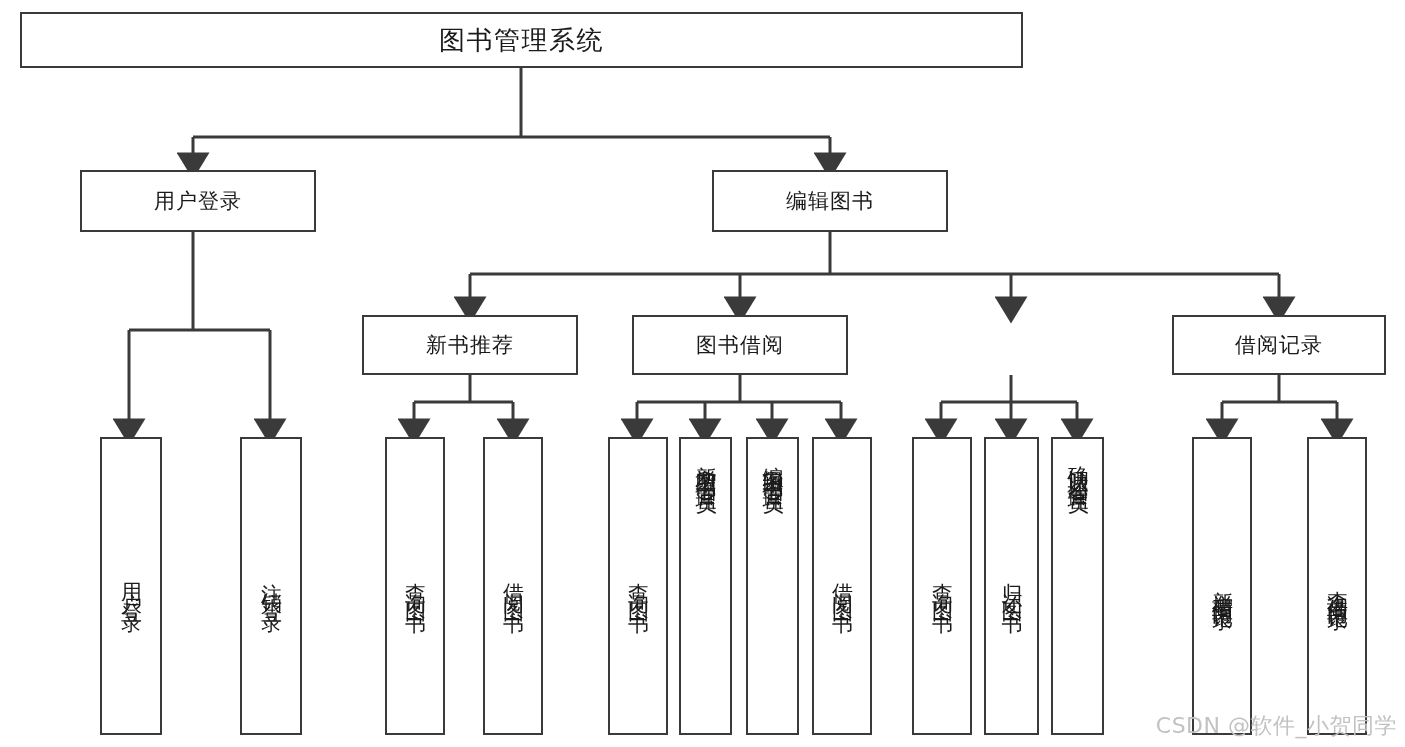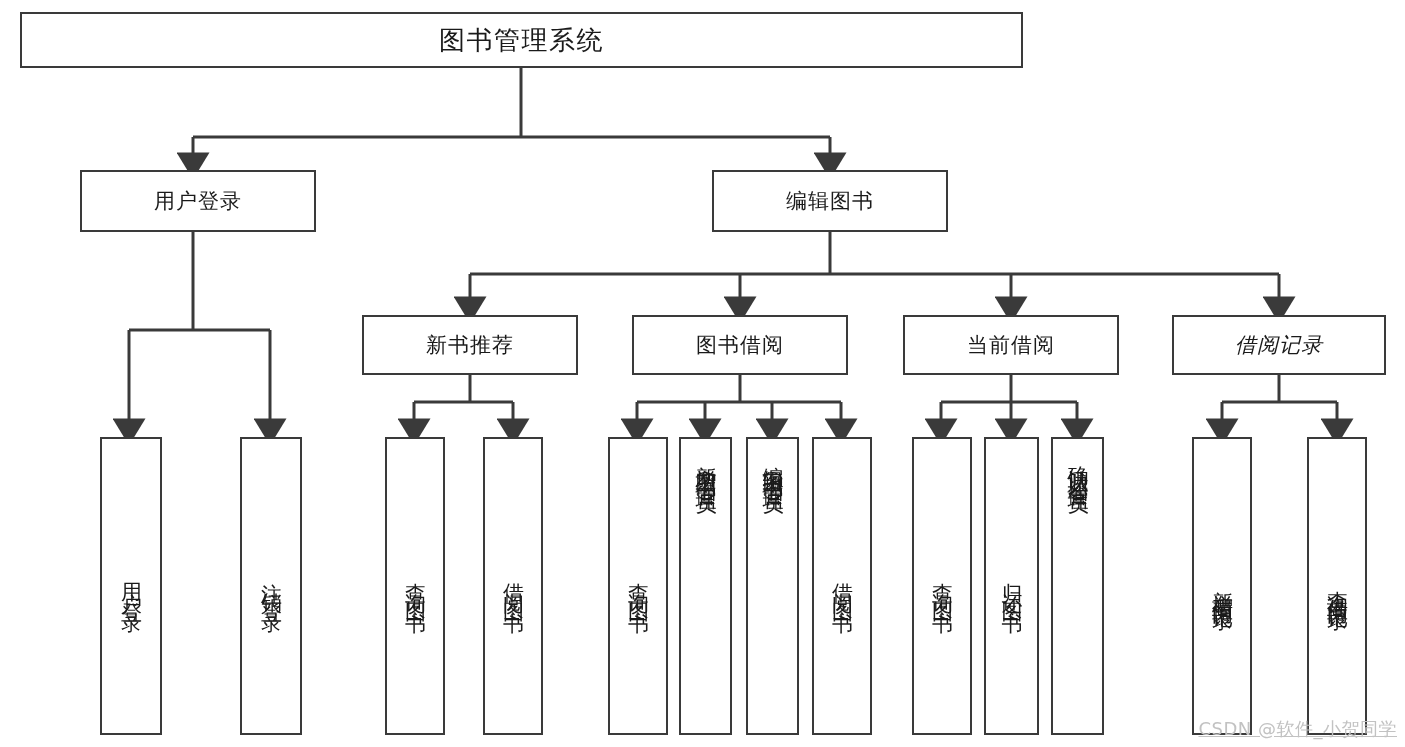--- a/index.html
+++ b/index.html
@@ -72,26 +72,25 @@
     letter-spacing: 10px;
   }
   .node.v.centered {
     align-items: center;
     padding-top: 0;
   }
   .watermark {
     position: absolute;
     right: 8px;
     bottom: 6px;
-    font-size: 18px;
+    font-size: 22px;
     color: #c2c2c2;
     white-space: nowrap;
     letter-spacing: 0.5px;
     font-family: "DejaVu Sans", "Liberation Sans", sans-serif;
-    text-decoration: underline;
   }
 </style>
 </head>
 <body>
 
 <div id="canvas">
 
   <svg id="edges" viewBox="0 0 1405 747" width="1405" height="747">
     <defs>
       <marker id="arrow" markerWidth="10" markerHeight="11" refX="1.2" refY="5.5" orient="auto" markerUnits="strokeWidth">
@@ -153,24 +152,21 @@
   <div class="node h" style="left:712px; top:170px; width:236px; height:62px;">
     <span class="label">编辑图书</span>
   </div>
 
   <div class="node h" style="left:362px; top:315px; width:216px; height:60px;text-align:center;">
     <span class="label">新书推荐</span>
   </div>
   <div class="node h" style="left:632px; top:315px; width:216px; height:60px;">
     <span class="label">图书借阅</span>
   </div>
-  <div class="node h" style="left:903px; top:315px; width:216px; height:60px;">
-    <span class="label">当前借阅</span>
-  </div>
-  <div class="node h" style="left:1172px; top:315px; width:214px; height:60px;font-style:italic;">
+  <div class="node h" style="left:1172px; top:315px; width:214px; height:60px;">
     <span class="label">借阅记录</span>
   </div>
 
   <div class="node v mid centered" style="left:100px; top:437px; width:62px; height:298px;">
     <span class="label">用户登录</span>
   </div>
   <div class="node v mid centered" style="left:240px; top:437px; width:62px; height:298px;">
     <span class="label">注销登录</span>
   </div>
 

